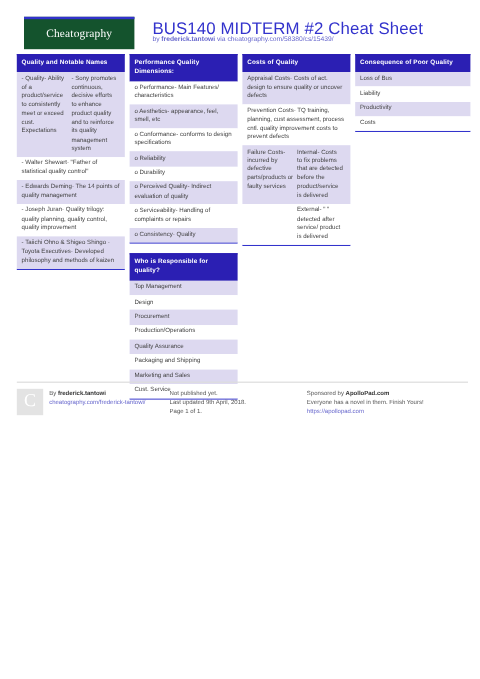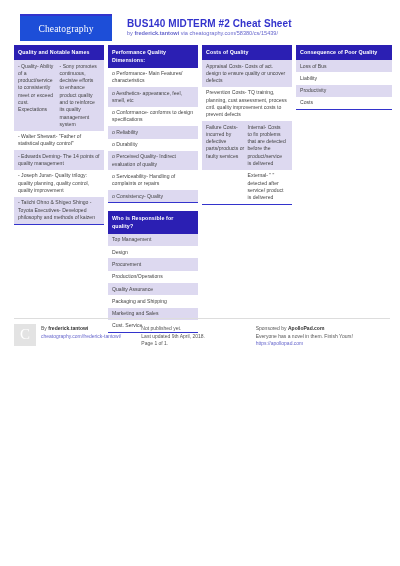--- a/index.html
+++ b/index.html
@@ -29,43 +29,43 @@
   .header {
     display: flex;
     align-items: center;
     padding: 17px 0 0 20px;
     height: 38px;
     box-sizing: border-box;
   }
   .logo-box {
     width: 92px;
     height: 27px;
-    background: #1d4ed8;
+    background: #14532d;
     border-top: 2px solid #3333cc;
     box-sizing: border-box;
     display: flex;
     align-items: center;
     justify-content: center;
     flex: none;
   }
   .logo-text {
     color: #ffffff;
     font-family: "Liberation Serif", serif;
     font-size: 9.5px;
     letter-spacing: 0.15px;
     white-space: nowrap;
   }
   .header-titles {
     margin-left: 15px;
     padding-top: 1px;
   }
   .sheet-title {
-    font-size: 10px;
+    font-size: 14px;
     color: #3333cc;
-    font-weight: bold;
+    font-weight: normal;
     letter-spacing: 0.1px;
     white-space: nowrap;
     line-height: 11px;
   }
   .sheet-byline {
     font-size: 5.6px;
     color: #6666cc;
     line-height: 9px;
     white-space: nowrap;
   }

